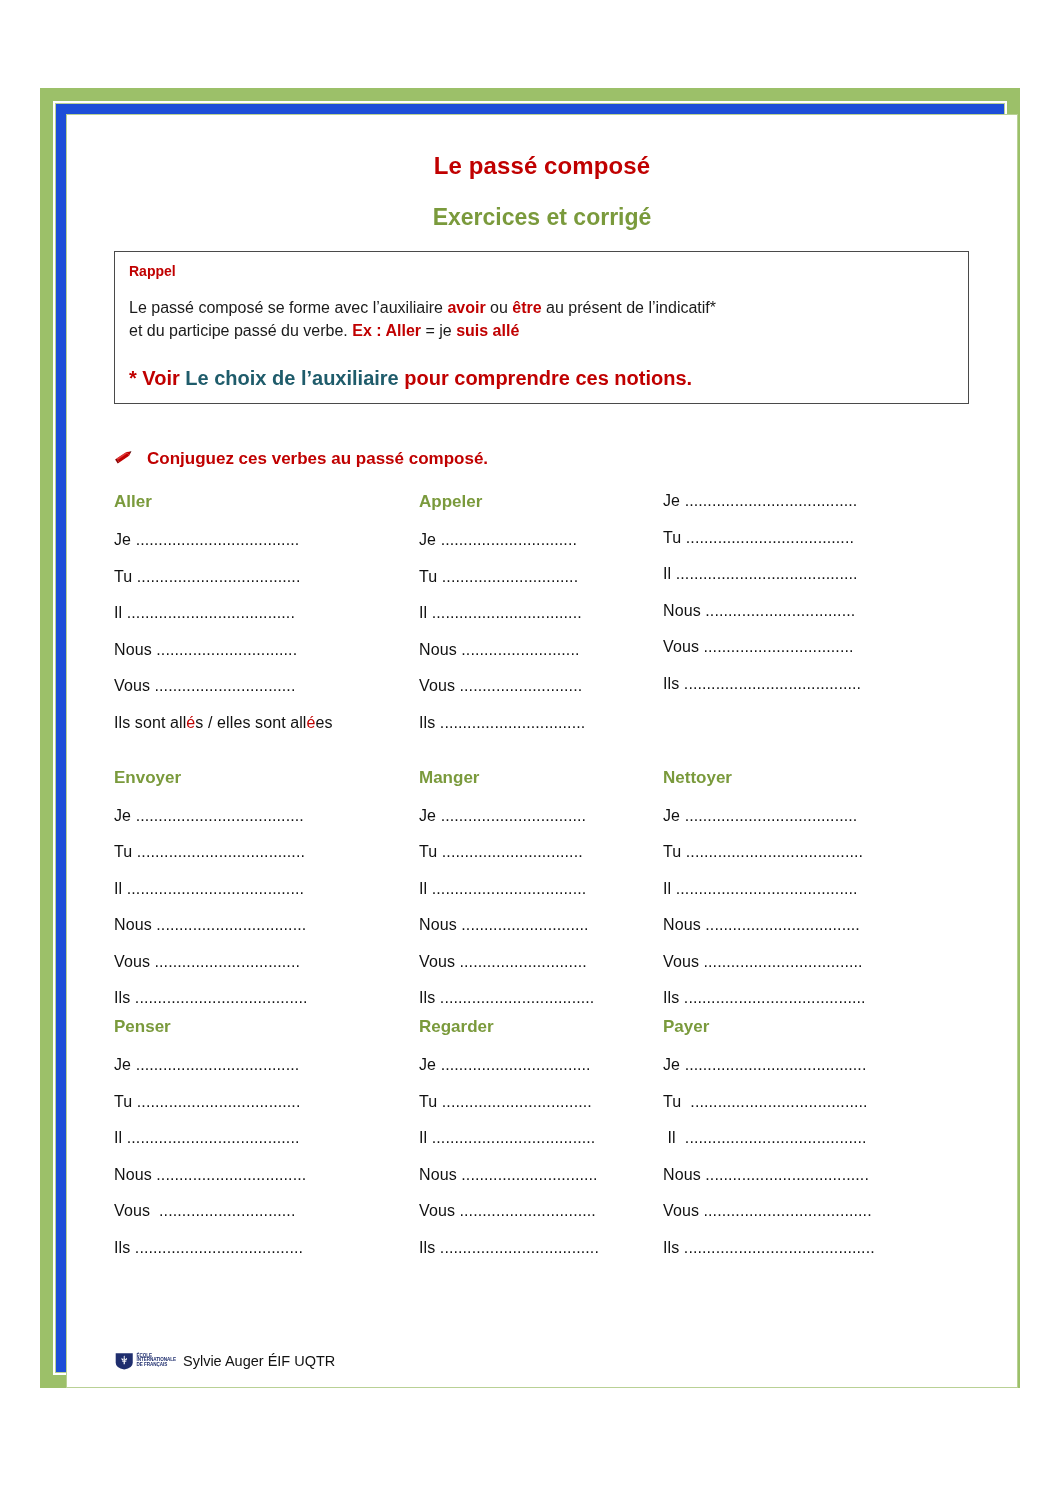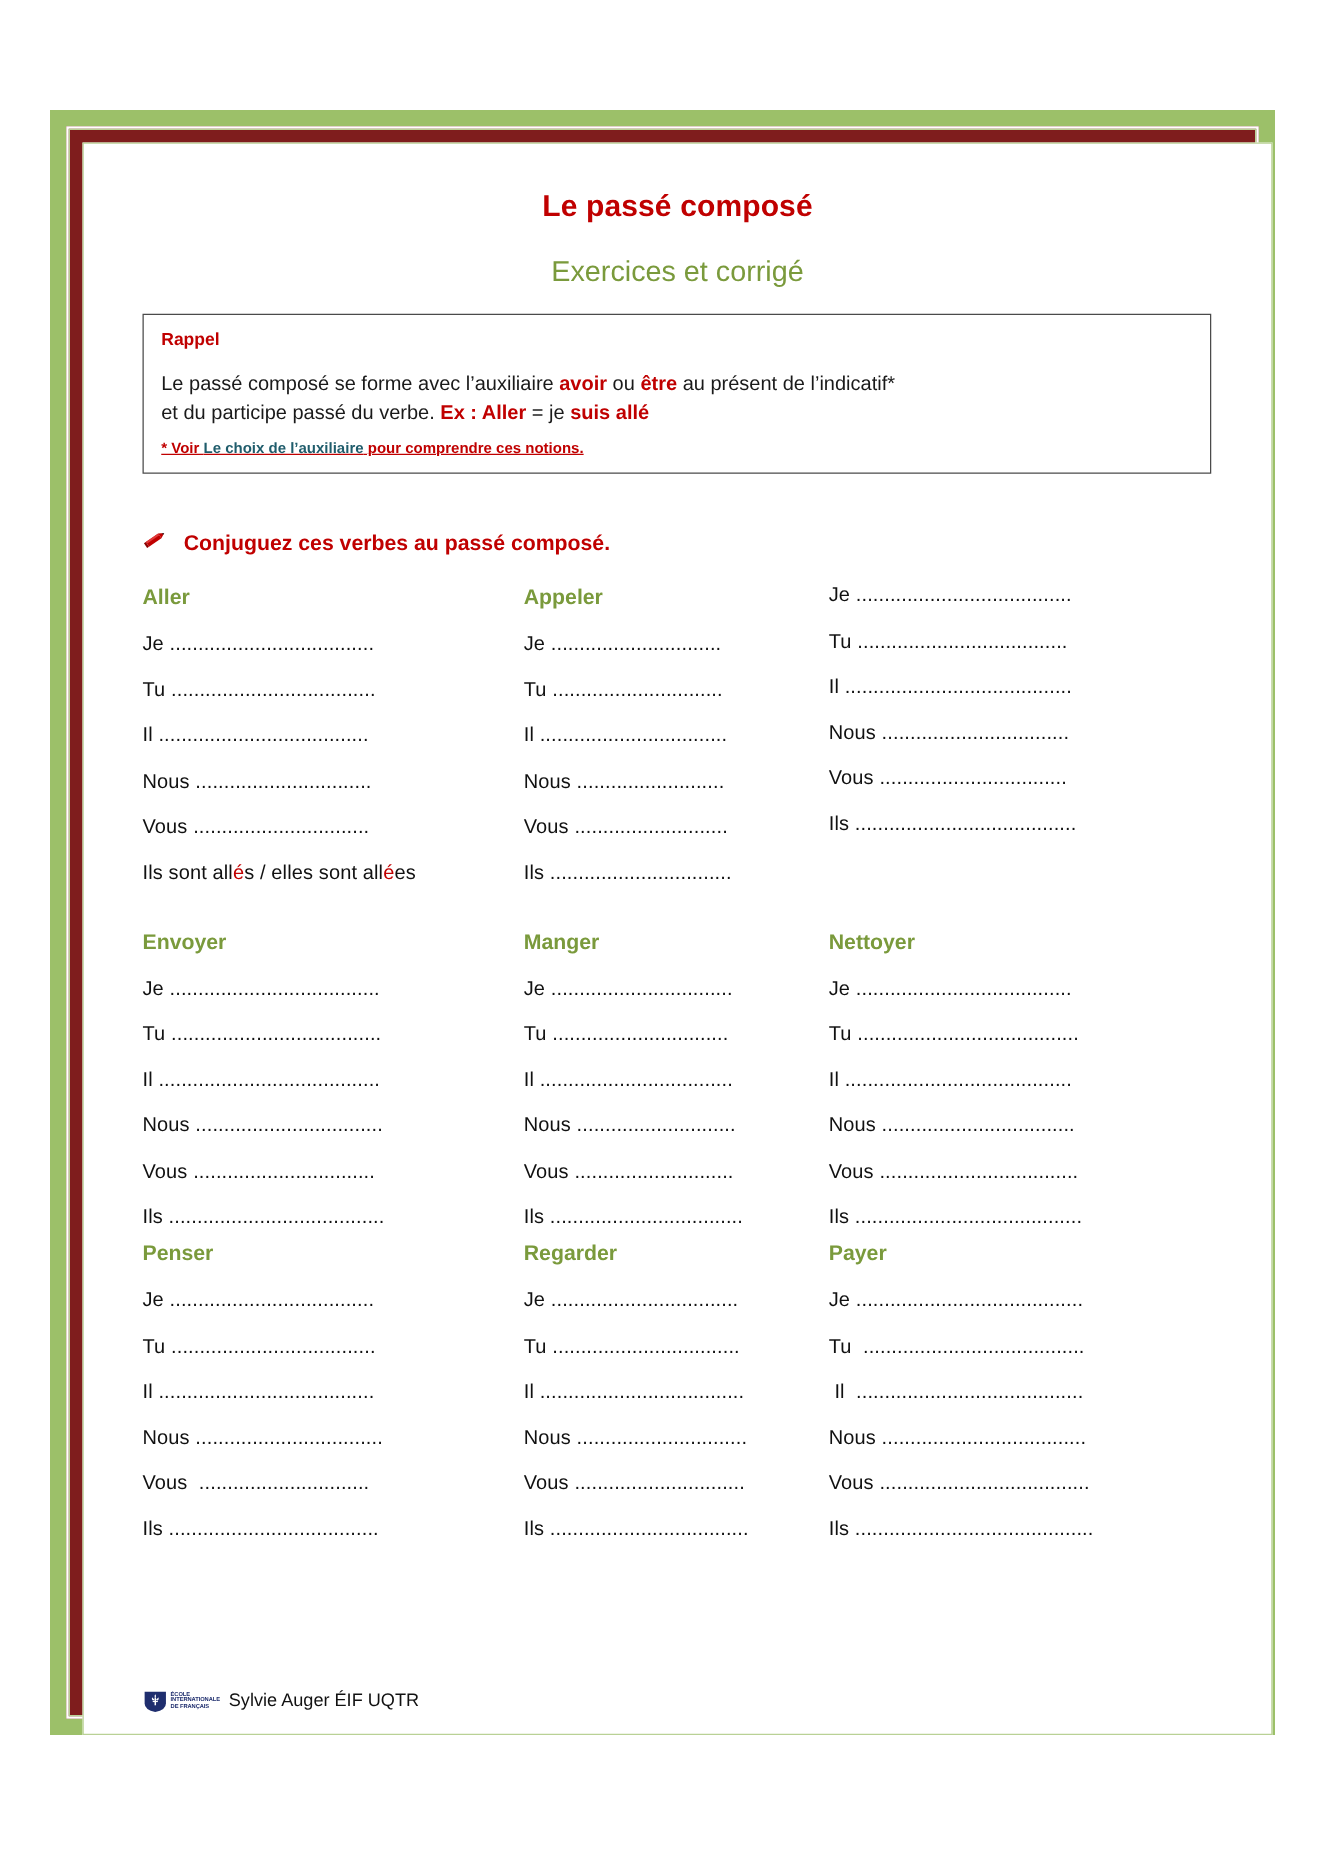--- a/index.html
+++ b/index.html
@@ -16,21 +16,21 @@
 
   
   .page-outer {
     position: absolute;
     left: 40px;
     top: 88px;
     width: 980px;
     height: 1300px;
     box-sizing: border-box;
     border: 13px solid #9CC069;
-    background: #7f1d1d;
+    background: #1d4ed8;
   }
   .page-inner-rule {
     position: absolute;
     left: 0; top: 0; right: 0; bottom: 0;
     box-sizing: border-box;
     border: 2px solid #ffffff;
     outline: 1px solid #B9D195;
     outline-offset: -3px;
     pointer-events: none;
   }
@@ -52,21 +52,21 @@
     color: #C00000;
     font-size: 24px;
     font-weight: bold;
     margin: 37px 0 0 0;
     letter-spacing: .1px;
   }
   .doc-subtitle {
     text-align: center;
     color: #7A9A3C;
     font-size: 23px;
-    font-weight: normal;
+    font-weight: bold;
     margin: 24px 0 0 0;
   }
 
   
   .rappel-box {
     position: relative;
     margin: 20px 48px 0 47px;
     border: 1px solid #4a4a4a;
     box-sizing: border-box;
     padding: 11px 14px 13px 14px;
@@ -78,25 +78,24 @@
     font-size: 14px;
     margin: 0 0 18px 0;
   }
   .rappel-body {
     font-size: 16px;
     color: #1a1a1a;
     line-height: 1.42;
   }
   .rappel-body b { color: #C00000; }
   .rappel-note {
-    margin-top: 9px;
-    font-size: 12px;
+    margin-top: 25px;
+    font-size: 20px;
     font-weight: bold;
     color: #C00000;
-    text-decoration: underline;
   }
   .rappel-note .link {
     color: #1F5C6B;
     font-weight: bold;
   }
 
   
   .instruction {
     margin: 44px 0 0 47px;
     display: flex;

